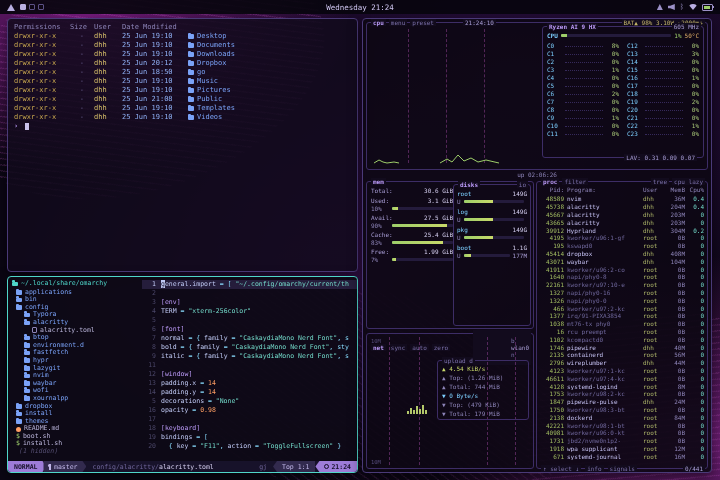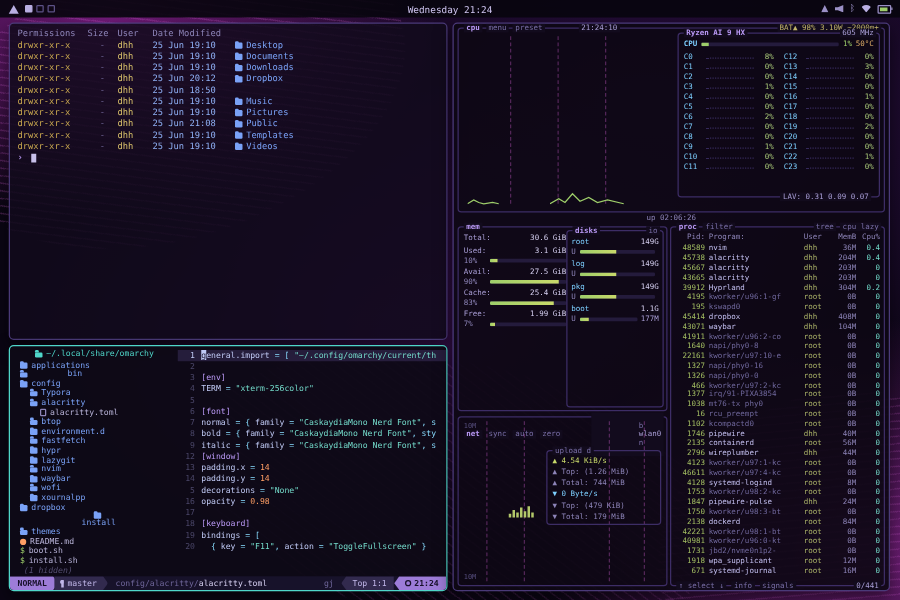--- a/index.html
+++ b/index.html
@@ -51,21 +51,21 @@
   .ldate{color:#8fb0f5;}
   .fname{color:#7aa2f7;display:flex;align-items:center;}
   .f-ico{display:inline-block;width:6px;height:4.5px;background:#7aa2f7;border-radius:1px;position:relative;margin-right:3px;flex:none;}
   .f-ico::before{content:"";position:absolute;top:-1.5px;left:0;width:3px;height:2px;background:inherit;border-radius:1px 1px 0 0;}
   .cursor-block{display:inline-block;width:4px;height:7px;background:#c8c0ea;margin-left:3px;vertical-align:middle;}
   
   #editor-window{left:7px;top:276px;width:351px;height:197px;border:1px solid #4fd6c9;
     background:rgba(14,9,22,.95);display:flex;flex-direction:column;}
   .nv-main{flex:1;display:flex;overflow:hidden;}
   .nv-tree{width:130px;flex:none;padding:3px 0 0 4px;font-size:6.5px;line-height:7.6px;overflow:hidden;}
-  .nv-root{color:#4fd6c9;display:flex;align-items:center;margin-bottom:1px;white-space:pre;margin-left:16px;}
+  .nv-root{color:#4fd6c9;display:flex;align-items:center;margin-bottom:1px;white-space:pre;}
   .nv-root .f-ico{background:#4fd6c9;}
   .titem{display:flex;align-items:center;white-space:pre;color:#7aa2f7;border-radius:2px;}
   .titem .ico{display:inline-block;margin-right:3px;flex:none;}
   .titem.folder .ico,.titem.folder-open .ico{width:6px;height:4.5px;background:#7aa2f7;border-radius:1px;position:relative;}
   .titem.folder .ico::before,.titem.folder-open .ico::before{content:"";position:absolute;top:-1.5px;left:0;width:3px;height:2px;background:inherit;border-radius:1px 1px 0 0;}
   .titem.file{color:#b8b3d8;}
   .titem.file .ico{width:5px;height:6px;border:1px solid #8d84b8;border-radius:1px;box-sizing:border-box;}
   .titem.script{color:#b8b3d8;}
   .titem.script .ico::before{content:"$";color:#9ece6a;font-size:6.5px;}
   .titem.readme{color:#b8b3d8;}
@@ -250,20 +250,24 @@
           <span class="fname">
             <i class="f-ico"></i>
             <span>Dropbox</span>
           </span>
         </div>
         <div class="ls-grid">
           <span class="perm">drwxr-xr-x</span>
           <span class="lsize">-</span>
           <span class="luser">dhh</span>
           <span class="ldate">25 Jun 18:50</span>
+          <span class="fname">
+            <i class="f-ico"></i>
+            <span>go</span>
+          </span>
         </div>
         <div class="ls-grid">
           <span class="perm">drwxr-xr-x</span>
           <span class="lsize">-</span>
           <span class="luser">dhh</span>
           <span class="ldate">25 Jun 19:10</span>
           <span class="fname">
             <i class="f-ico"></i>
             <span>Music</span>
           </span>
@@ -321,21 +325,21 @@
         <div class="nv-root">
           <i class="f-ico"></i>
           <span>~/.local/share/omarchy</span>
         </div>
         <div>
 
         <div class="titem folder" style="padding-left: 4px;">
               <span class="ico"></span>
               <span>applications</span>
             </div>
-            <div class="titem folder" style="padding-left: 4px; gap: 29px;">
+            <div class="titem folder" style="padding-left: 4px;">
               <span class="ico"></span>
               <span>bin</span>
             </div>
             <div class="titem folder-open" style="padding-left: 4px;">
               <span class="ico"></span>
               <span>config</span>
             </div>
             <div class="titem folder" style="padding-left: 12px;">
               <span class="ico"></span>
               <span>Typora</span>
@@ -381,21 +385,21 @@
               <span>wofi</span>
             </div>
             <div class="titem folder" style="padding-left: 12px;">
               <span class="ico"></span>
               <span>xournalpp</span>
             </div>
             <div class="titem folder" style="padding-left: 4px;">
               <span class="ico"></span>
               <span>dropbox</span>
             </div>
-            <div class="titem folder" style="padding-left: 4px; flex-direction: column;">
+            <div class="titem folder" style="padding-left: 4px;">
               <span class="ico"></span>
               <span>install</span>
             </div>
             <div class="titem folder" style="padding-left: 4px;">
               <span class="ico"></span>
               <span>themes</span>
             </div>
             <div class="titem readme" style="padding-left: 4px;">
               <span class="ico"></span>
               <span>README.md</span>
@@ -418,20 +422,21 @@
         <div>
             <div class="cl cursor-line"><span class="ln">1</span><span class="lc"><span class="tok-cur">g</span><span class="tok-k">eneral.import</span><span class="tok-p"> = [ </span><span class="tok-s">"~/.config/omarchy/current/th</span></span></div>
             <div class="cl"><span class="ln">2</span><span class="lc"></span></div>
             <div class="cl"><span class="ln">3</span><span class="lc"><span class="tok-sec">[env]</span></span></div>
             <div class="cl"><span class="ln">4</span><span class="lc"><span class="tok-k">TERM</span><span class="tok-p"> = </span><span class="tok-s">"xterm-256color"</span></span></div>
             <div class="cl"><span class="ln">5</span><span class="lc"></span></div>
             <div class="cl"><span class="ln">6</span><span class="lc"><span class="tok-sec">[font]</span></span></div>
             <div class="cl"><span class="ln">7</span><span class="lc"><span class="tok-k">normal</span><span class="tok-p"> = { </span><span class="tok-k">family</span><span class="tok-p"> = </span><span class="tok-s">"CaskaydiaMono Nerd Font"</span><span class="tok-p">, s</span></span></div>
             <div class="cl"><span class="ln">8</span><span class="lc"><span class="tok-k">bold</span><span class="tok-p"> = { </span><span class="tok-k">family</span><span class="tok-p"> = </span><span class="tok-s">"CaskaydiaMono Nerd Font"</span><span class="tok-p">, sty</span></span></div>
             <div class="cl"><span class="ln">9</span><span class="lc"><span class="tok-k">italic</span><span class="tok-p"> = { </span><span class="tok-k">family</span><span class="tok-p"> = </span><span class="tok-s">"CaskaydiaMono Nerd Font"</span><span class="tok-p">, s</span></span></div>
+            <div class="cl"><span class="ln">11</span><span class="lc"></span></div>
             <div class="cl"><span class="ln">12</span><span class="lc"><span class="tok-sec">[window]</span></span></div>
             <div class="cl"><span class="ln">13</span><span class="lc"><span class="tok-k">padding.x</span><span class="tok-p"> = </span><span class="tok-n">14</span></span></div>
             <div class="cl"><span class="ln">14</span><span class="lc"><span class="tok-k">padding.y</span><span class="tok-p"> = </span><span class="tok-n">14</span></span></div>
             <div class="cl"><span class="ln">5</span><span class="lc"><span class="tok-k">decorations</span><span class="tok-p"> = </span><span class="tok-s">"None"</span></span></div>
             <div class="cl"><span class="ln">16</span><span class="lc"><span class="tok-k">opacity</span><span class="tok-p"> = </span><span class="tok-n">0.98</span></span></div>
             <div class="cl"><span class="ln">17</span><span class="lc"></span></div>
             <div class="cl"><span class="ln">18</span><span class="lc"><span class="tok-sec">[keyboard]</span></span></div>
             <div class="cl"><span class="ln">19</span><span class="lc"><span class="tok-k">bindings</span><span class="tok-p"> = [</span></span></div>
             <div class="cl"><span class="ln">20</span><span class="lc"><span class="tok-p">  { </span><span class="tok-k">key</span><span class="tok-p"> = </span><span class="tok-s">"F11"</span><span class="tok-p">, </span><span class="tok-k">action</span><span class="tok-p"> = </span><span class="tok-s">"ToggleFullscreen"</span><span class="tok-p"> }</span></span></div>
           </div>

